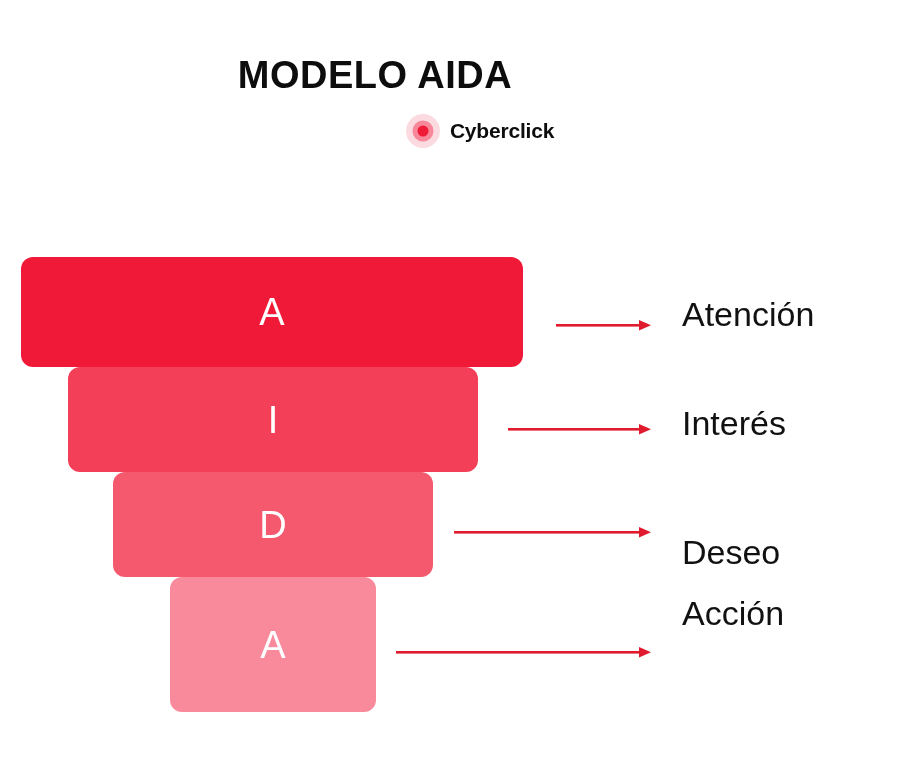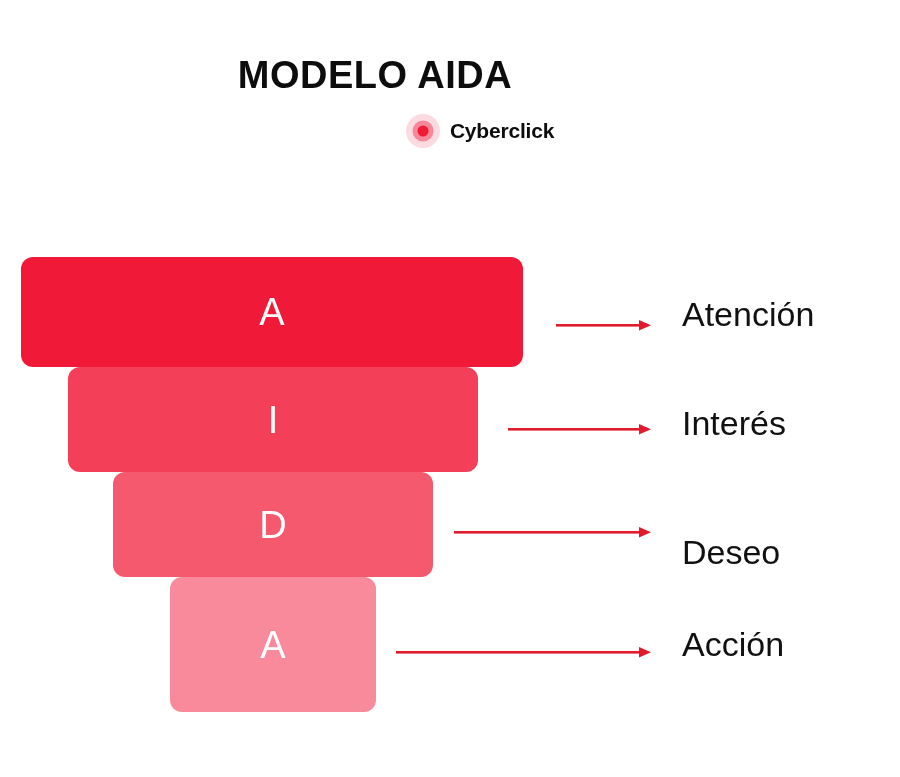--- a/index.html
+++ b/index.html
@@ -158,15 +158,15 @@
         <polygon points="185,2 197,7.3 185,12.6" fill="#e01b2e"></polygon>
       </svg></div>
   <div class="row-arrow" id="arrow-3" style="left: 396px; top: 645px; width: 255px; height: 14px;"><svg width="255" height="14" viewBox="0 0 255 14">
         <rect x="0" y="6" width="244" height="2.6" fill="#e01b2e"></rect>
         <polygon points="243,2 255,7.3 243,12.6" fill="#e01b2e"></polygon>
       </svg></div>
 
   <div class="label" id="label-0" style="left: 682px; top: 297px;">Atención</div>
   <div class="label" id="label-1" style="left: 682px; top: 406px;">Interés</div>
   <div class="label" id="label-2" style="left: 682px; top: 507px; margin-top: 28px;">Deseo</div>
-  <div class="label" id="label-3" style="left: 682px; top: 627px;">Acción</div>
+  <div class="label" id="label-3" style="left: 682px; top: 596px;">Acción</div>
 
 </div>
 
 </body></html>

